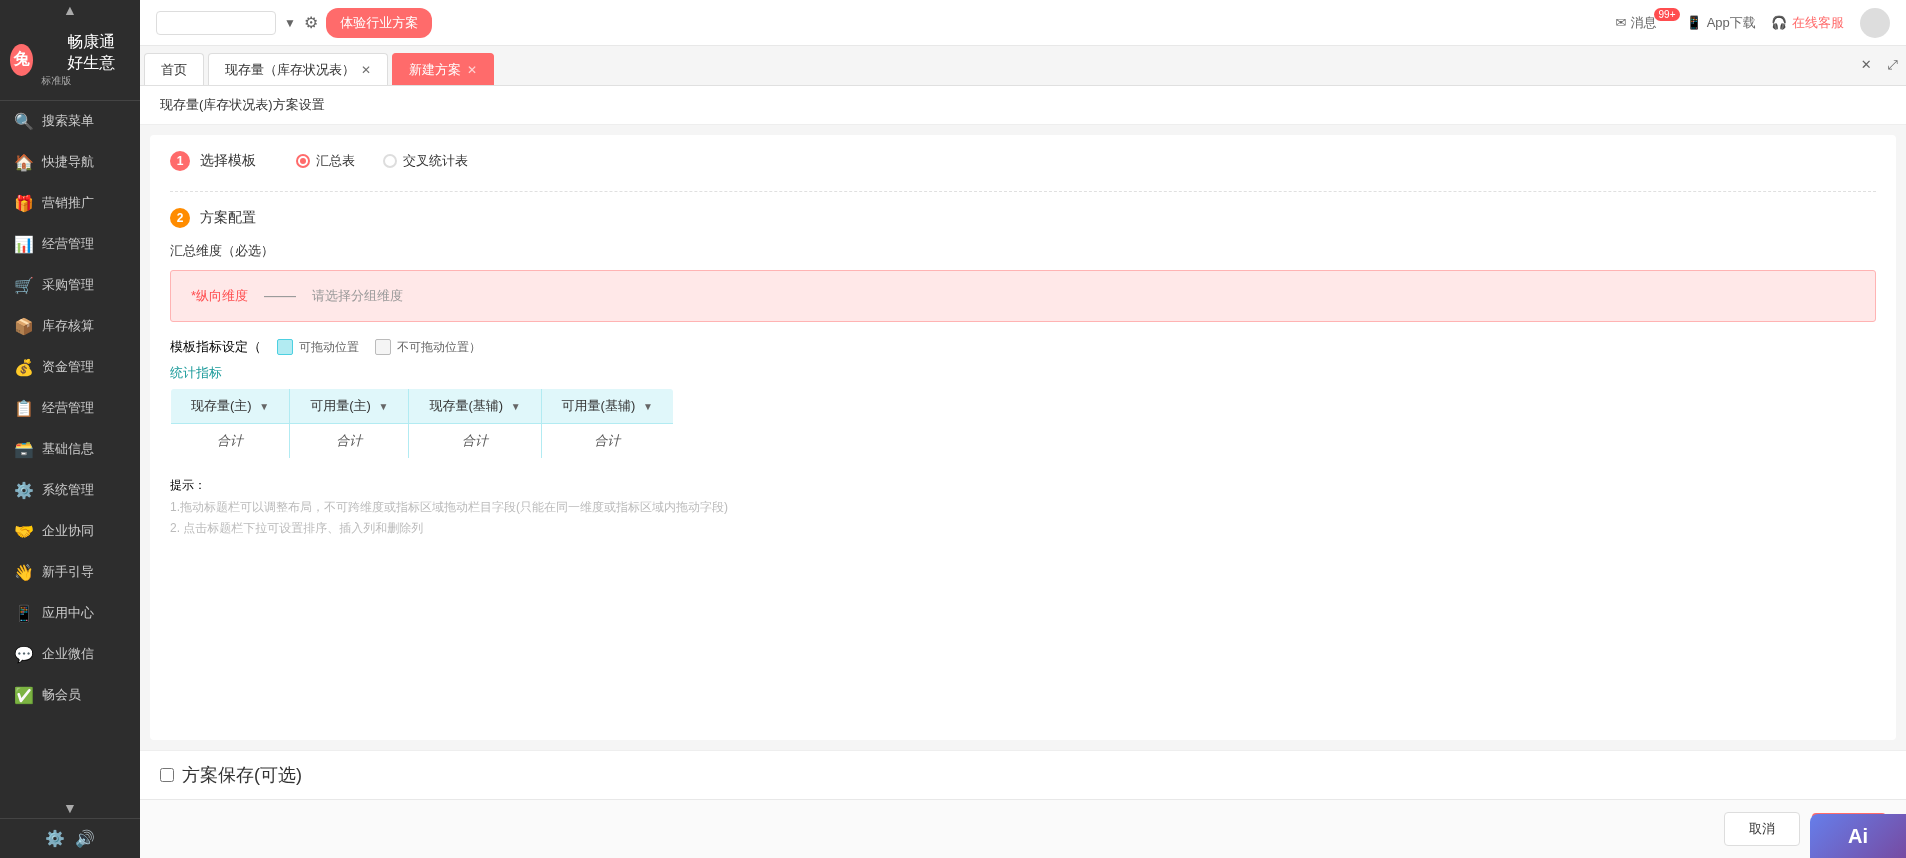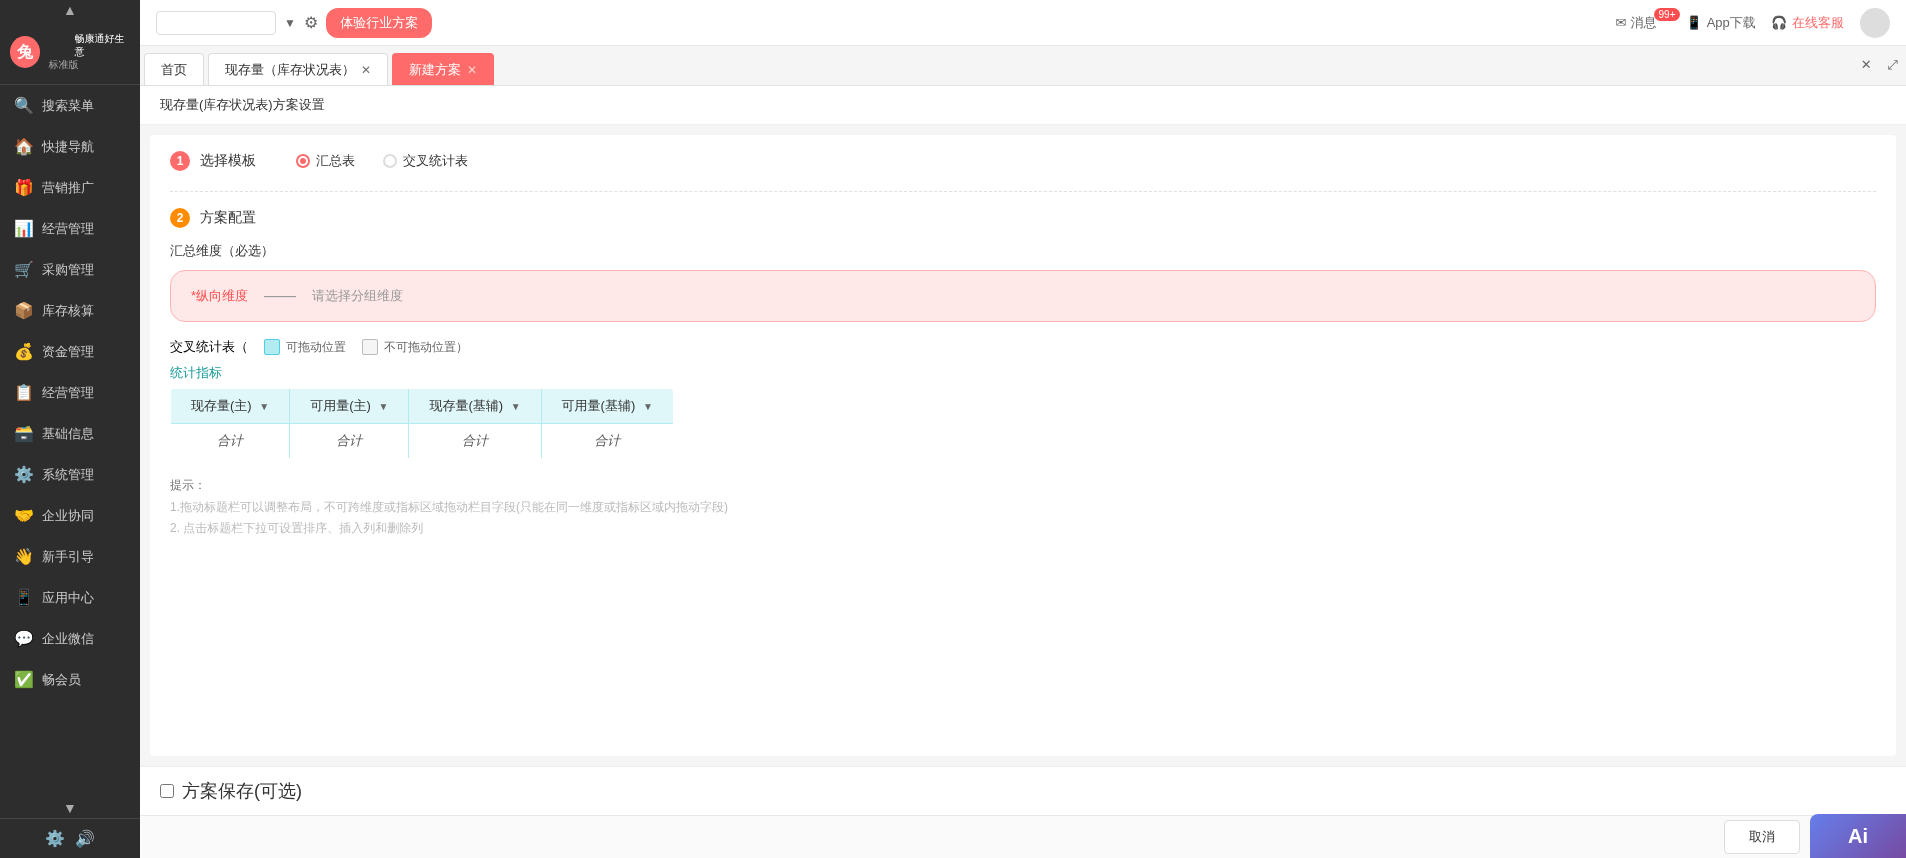--- a/index.html
+++ b/index.html
@@ -27,21 +27,21 @@
       height: 32px;
       background: #ff6b6b;
       border-radius: 50%;
       display: flex;
       align-items: center;
       justify-content: center;
       font-size: 16px;
       font-weight: bold;
       color: white;
     }
-    .sidebar-logo-text { font-size: 10px; line-height: 1.3; margin-left: 26px; }
+    .sidebar-logo-text { font-size: 16px; line-height: 1.3; margin-left: 26px; }
     .sidebar-logo-sub { font-size: 10px; color: #aaa; }
     .sidebar-nav { flex: 1; overflow-y: auto; }
     .sidebar-item {
       display: flex;
       align-items: center;
       gap: 8px;
       padding: 11px 14px;
       cursor: pointer;
       color: #ccc;
       font-size: 13px;
@@ -223,21 +223,21 @@
       border-top: 1px dashed #e0e0e0;
       margin: 16px 0;
     }
 
     
     .dim-label { font-size: 13px; color: #333; margin-bottom: 10px; }
 
     .dim-box {
       background: #ffe8e8;
       border: 1px solid #ffb3b3;
-      border-radius: 15px;
+      border-radius: 3px;
       padding: 16px 20px;
       display: flex;
       align-items: center;
       gap: 12px;
     }
     .dim-box-label { color: #ff4d4f; font-size: 13px; }
     .dim-box-sep { color: #999; font-size: 16px; margin: 0 4px; }
     .dim-box-placeholder { color: #999; font-size: 13px; cursor: pointer; }
 
     
@@ -271,41 +271,41 @@
       font-size: 13px;
       color: #555;
       border: 1px solid #b2ebf2;
       text-align: center;
       font-style: italic;
     }
     .col-dropdown { cursor: pointer; color: #666; font-size: 10px; margin-left: 4px; }
 
     
     .tips-section { margin-top: 16px; color: #bbb; font-size: 12px; line-height: 1.8; }
-    .tips-title { color: #737373; text-align: center; }
+    .tips-title { color: #000000; text-align: center; }
 
     
     .save-section {
       padding: 12px 20px;
       background: #fff;
       border-top: 1px solid #eee;
       display: flex;
       align-items: center;
       gap: 8px;
     }
     .save-checkbox { width: 14px; height: 14px; cursor: pointer; }
     .save-label { font-size: 18px; color: #333; }
 
     
     .footer {
       display: flex;
       justify-content: flex-end;
       align-items: center;
       gap: 12px;
-      padding: 4px 20px;
+      padding: 12px 20px;
       background: #fafafa;
       border-top: 1px solid #e8e8e8;
       flex-shrink: 0;
     }
     .btn-cancel {
       background: #fff;
       border: 1px solid #ddd;
       border-radius: 4px;
       padding: 7px 24px;
       cursor: pointer;
@@ -520,21 +520,21 @@
             <span class="dim-box-label">
               <span>*</span><span>纵向维度</span>
             </span>
             <span class="dim-box-sep">——</span>
             <span class="dim-box-placeholder">请选择分组维度</span>
           </div>
         </div>
 
         <div class="indicators-section">
           <div class="indicator-legend">
-            <span>交叉统计表（</span>
+            <span>模板指标设定（</span>
             <div class="legend-item">
               <div class="legend-box draggable"></div>
               <span>可拖动位置</span>
             </div>
             <div class="legend-item">
               <div class="legend-box non-draggable"></div>
               <span>不可拖动位置）</span>
             </div>
           </div>
 

